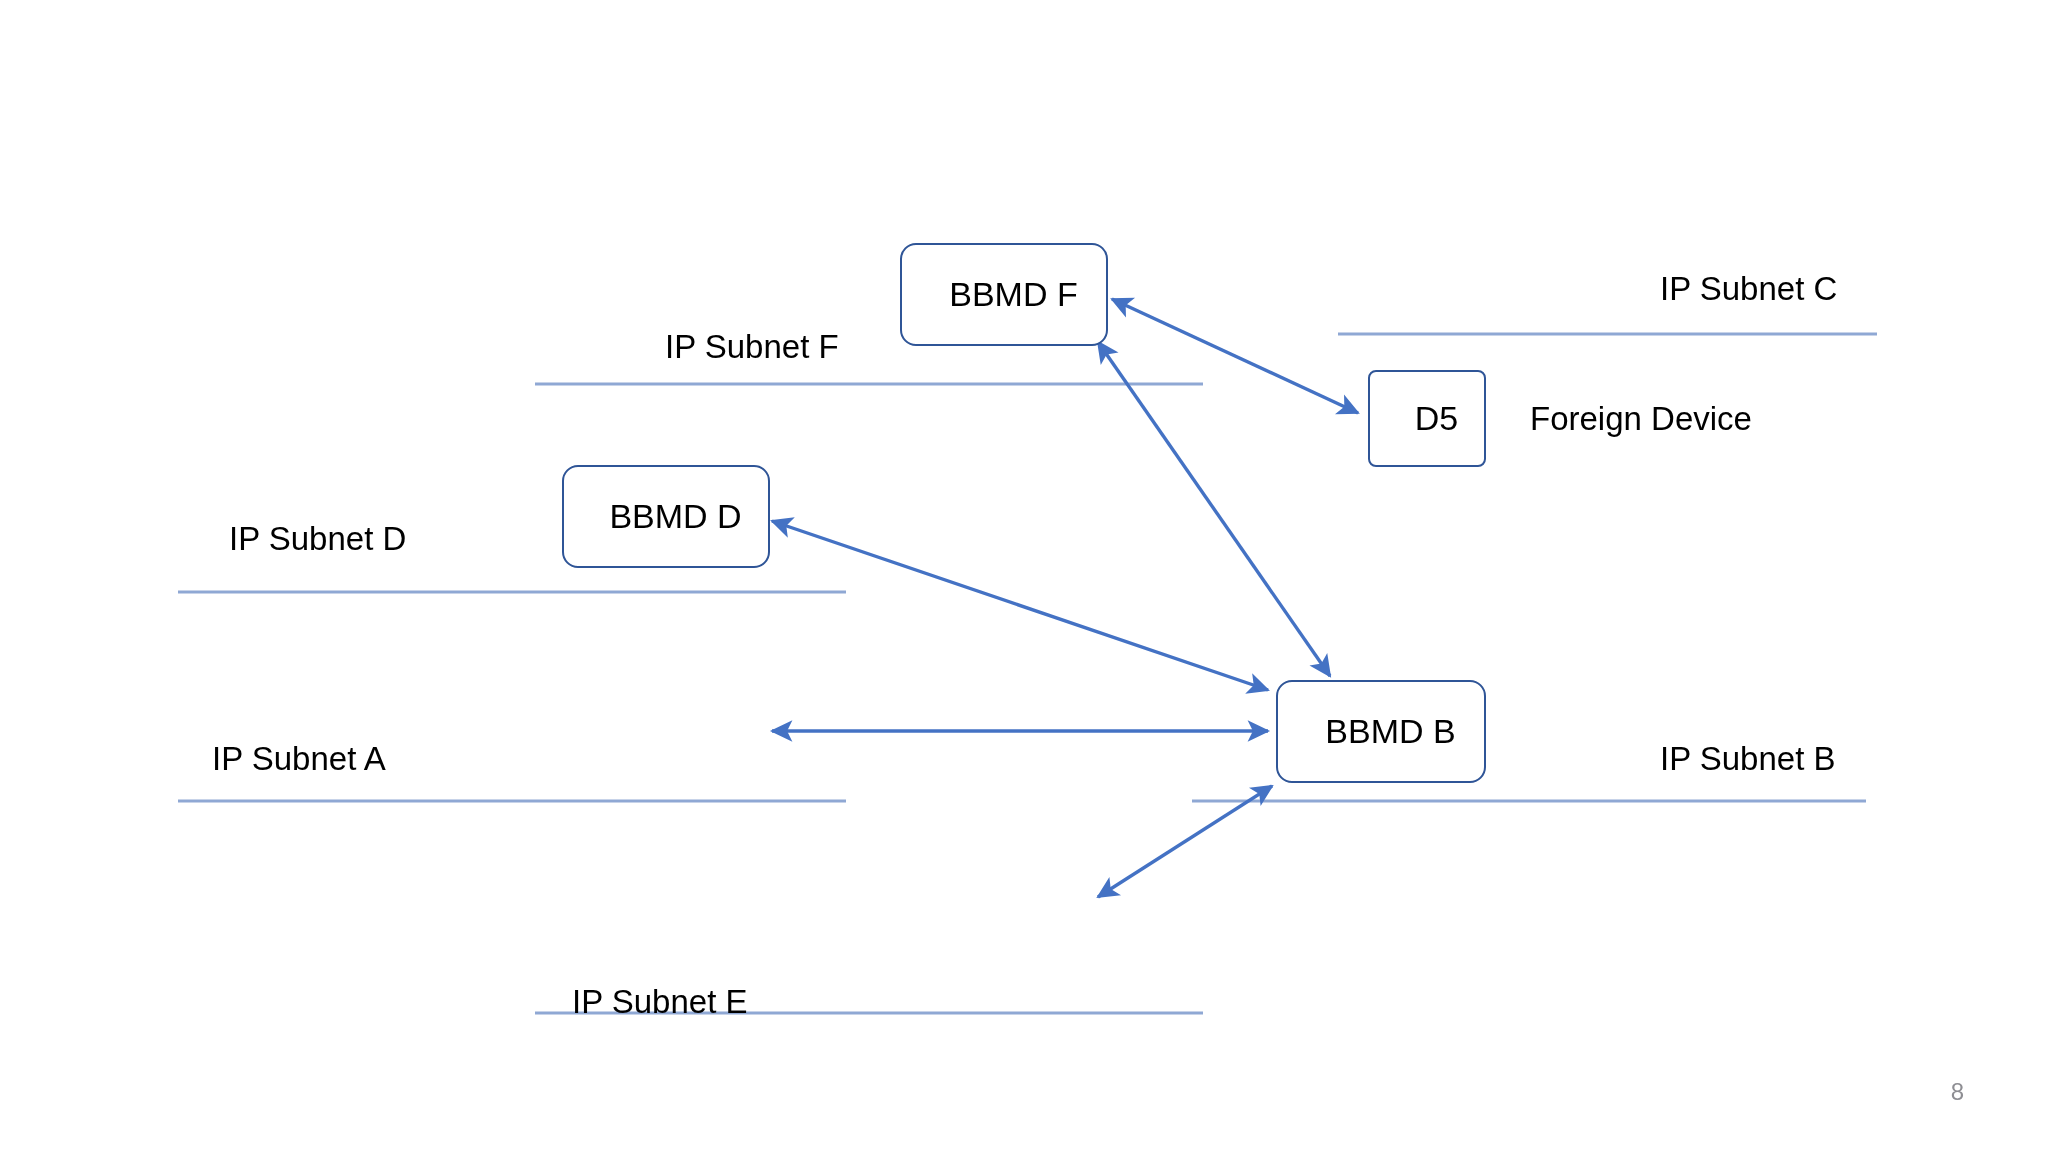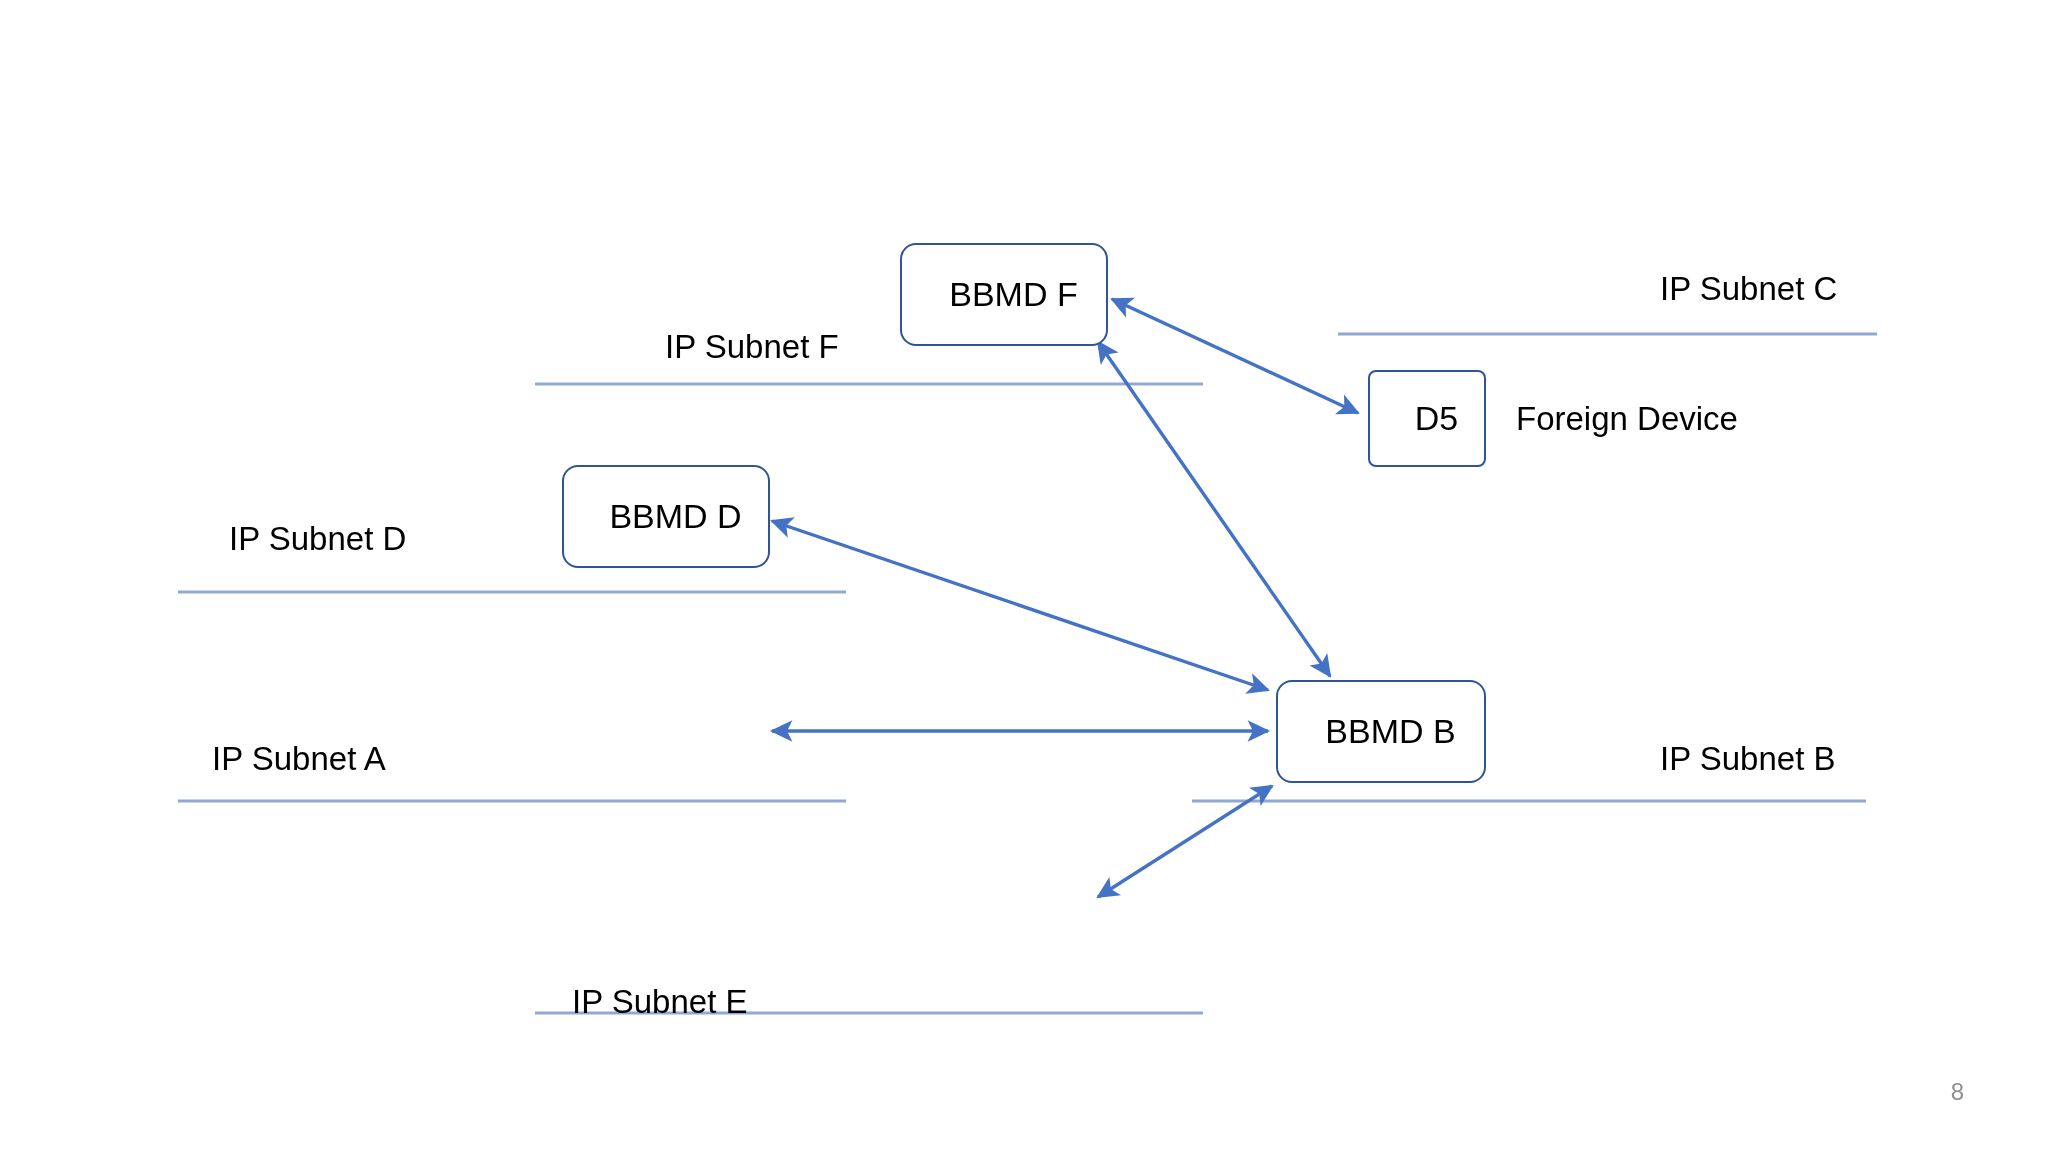--- a/index.html
+++ b/index.html
@@ -64,20 +64,21 @@
     color: #000000;
     white-space: nowrap;
     z-index: 2;
   }
   .plain-label {
     position: absolute;
     font-size: 33px;
     color: #000000;
     white-space: nowrap;
     z-index: 2;
+    margin-left: 14px;
   }
   .page-number {
     position: absolute;
     right: 84px;
     bottom: 46px;
     font-size: 24px;
     color: #8e8e93;
   }
 </style>
 </head>

